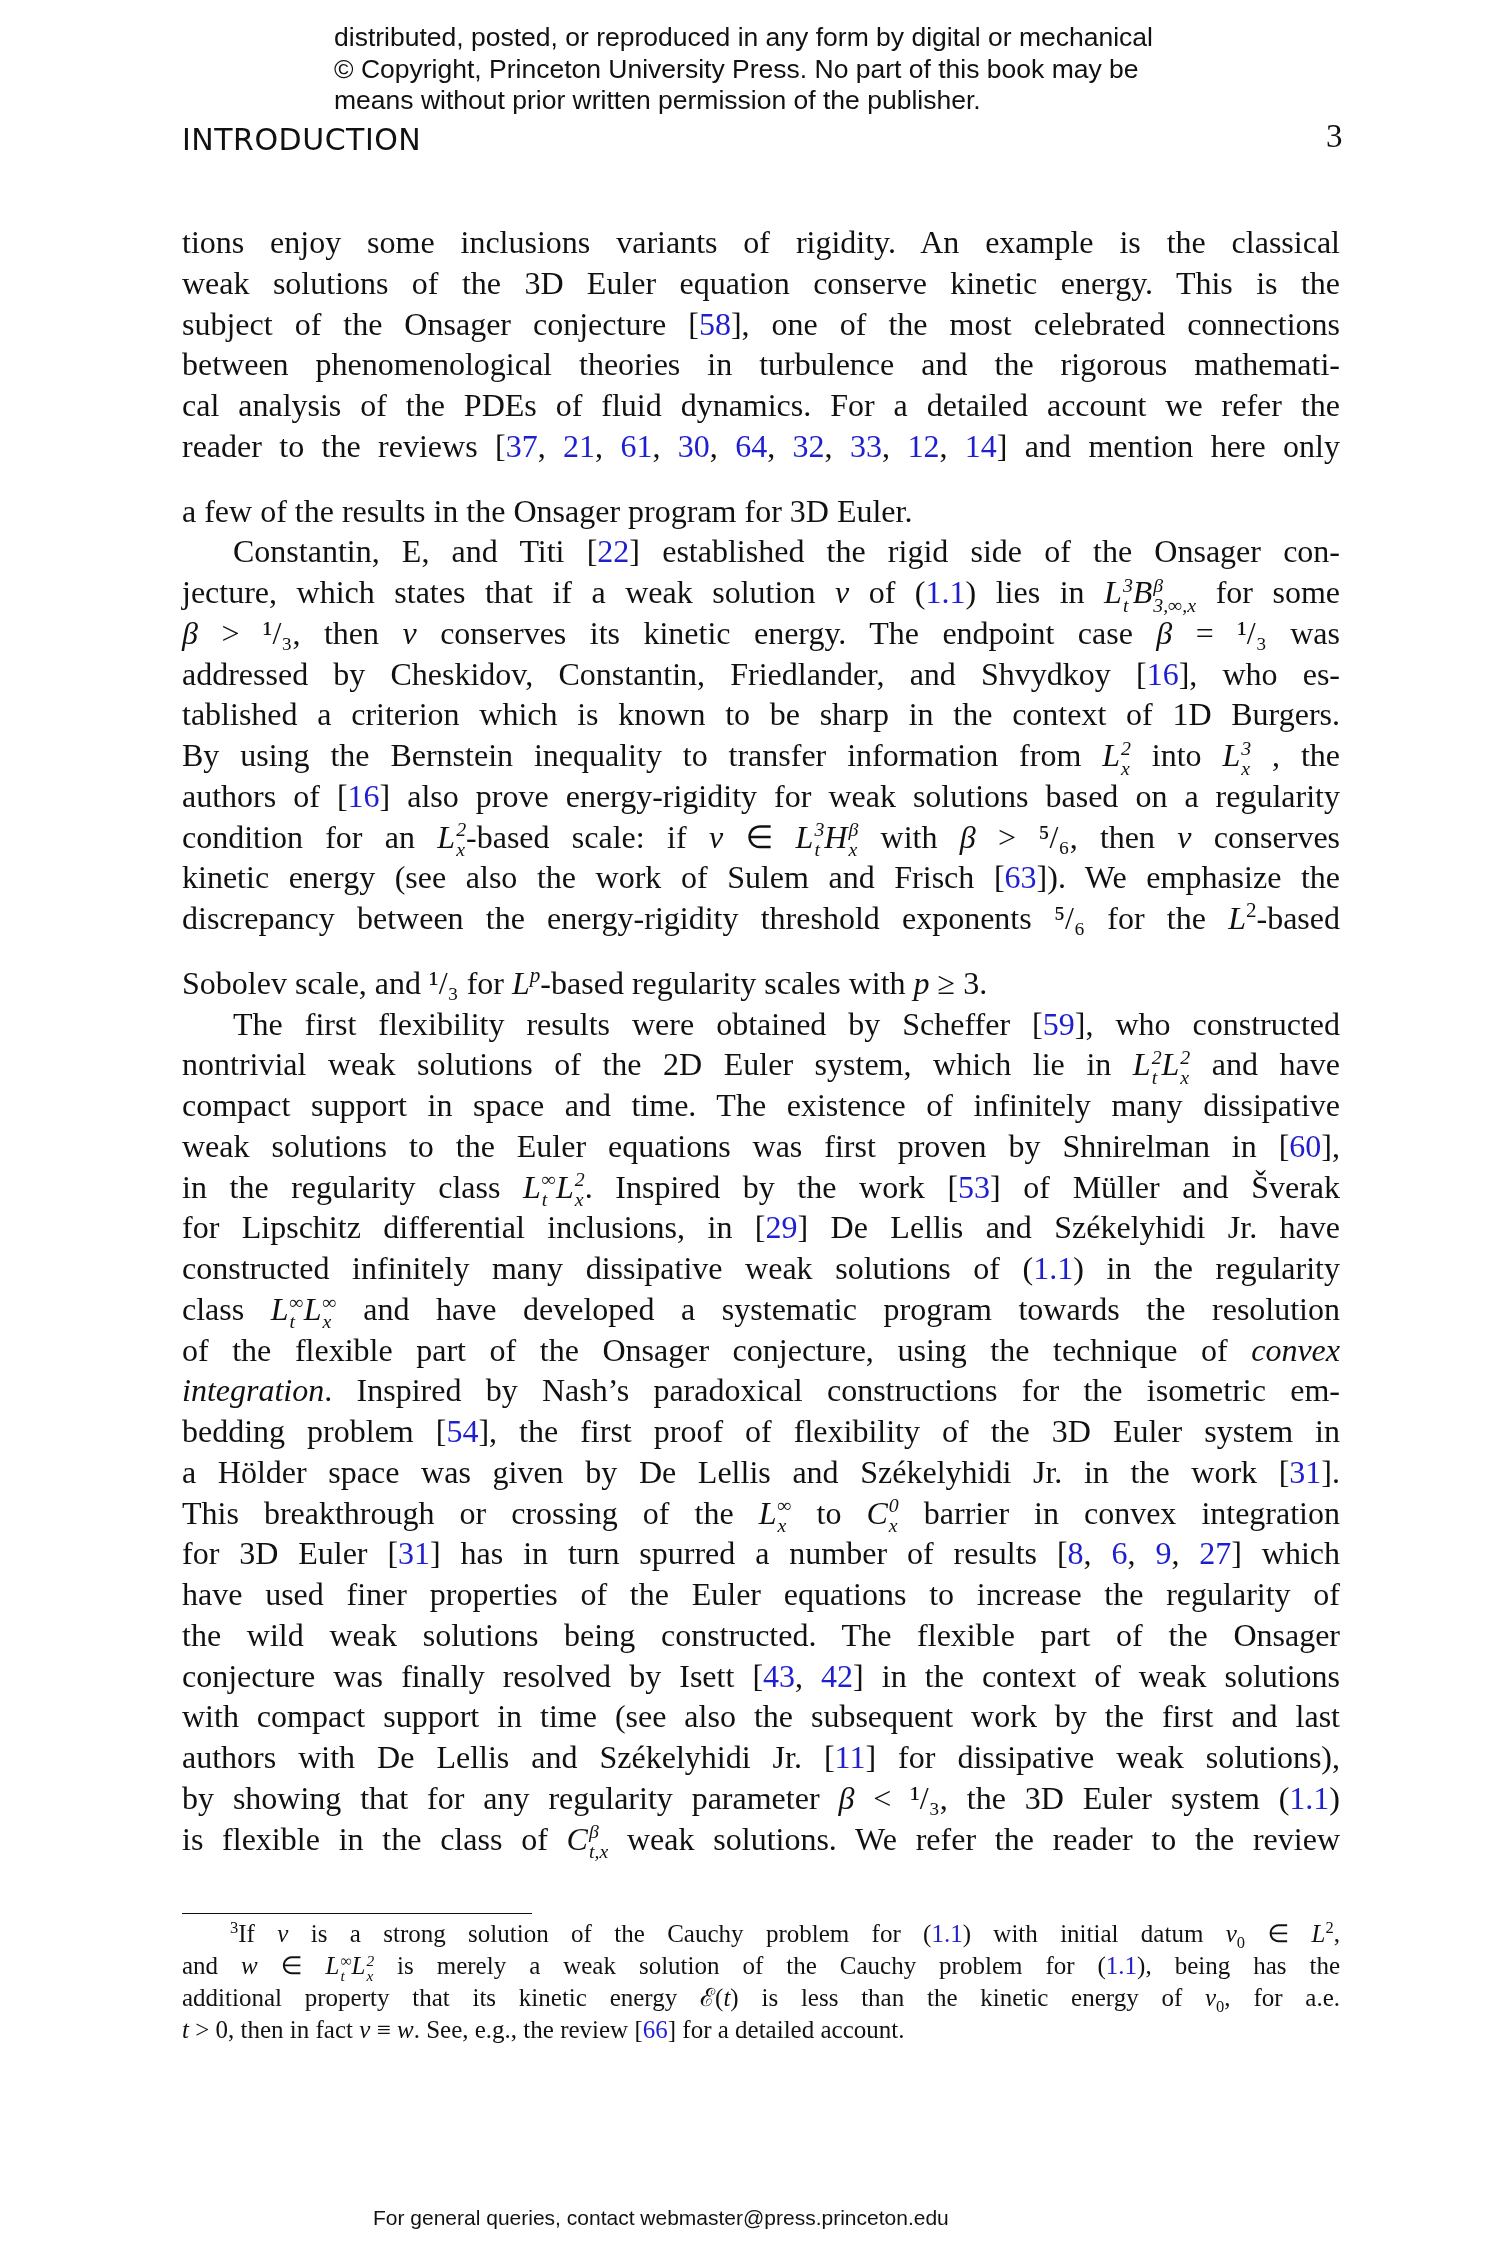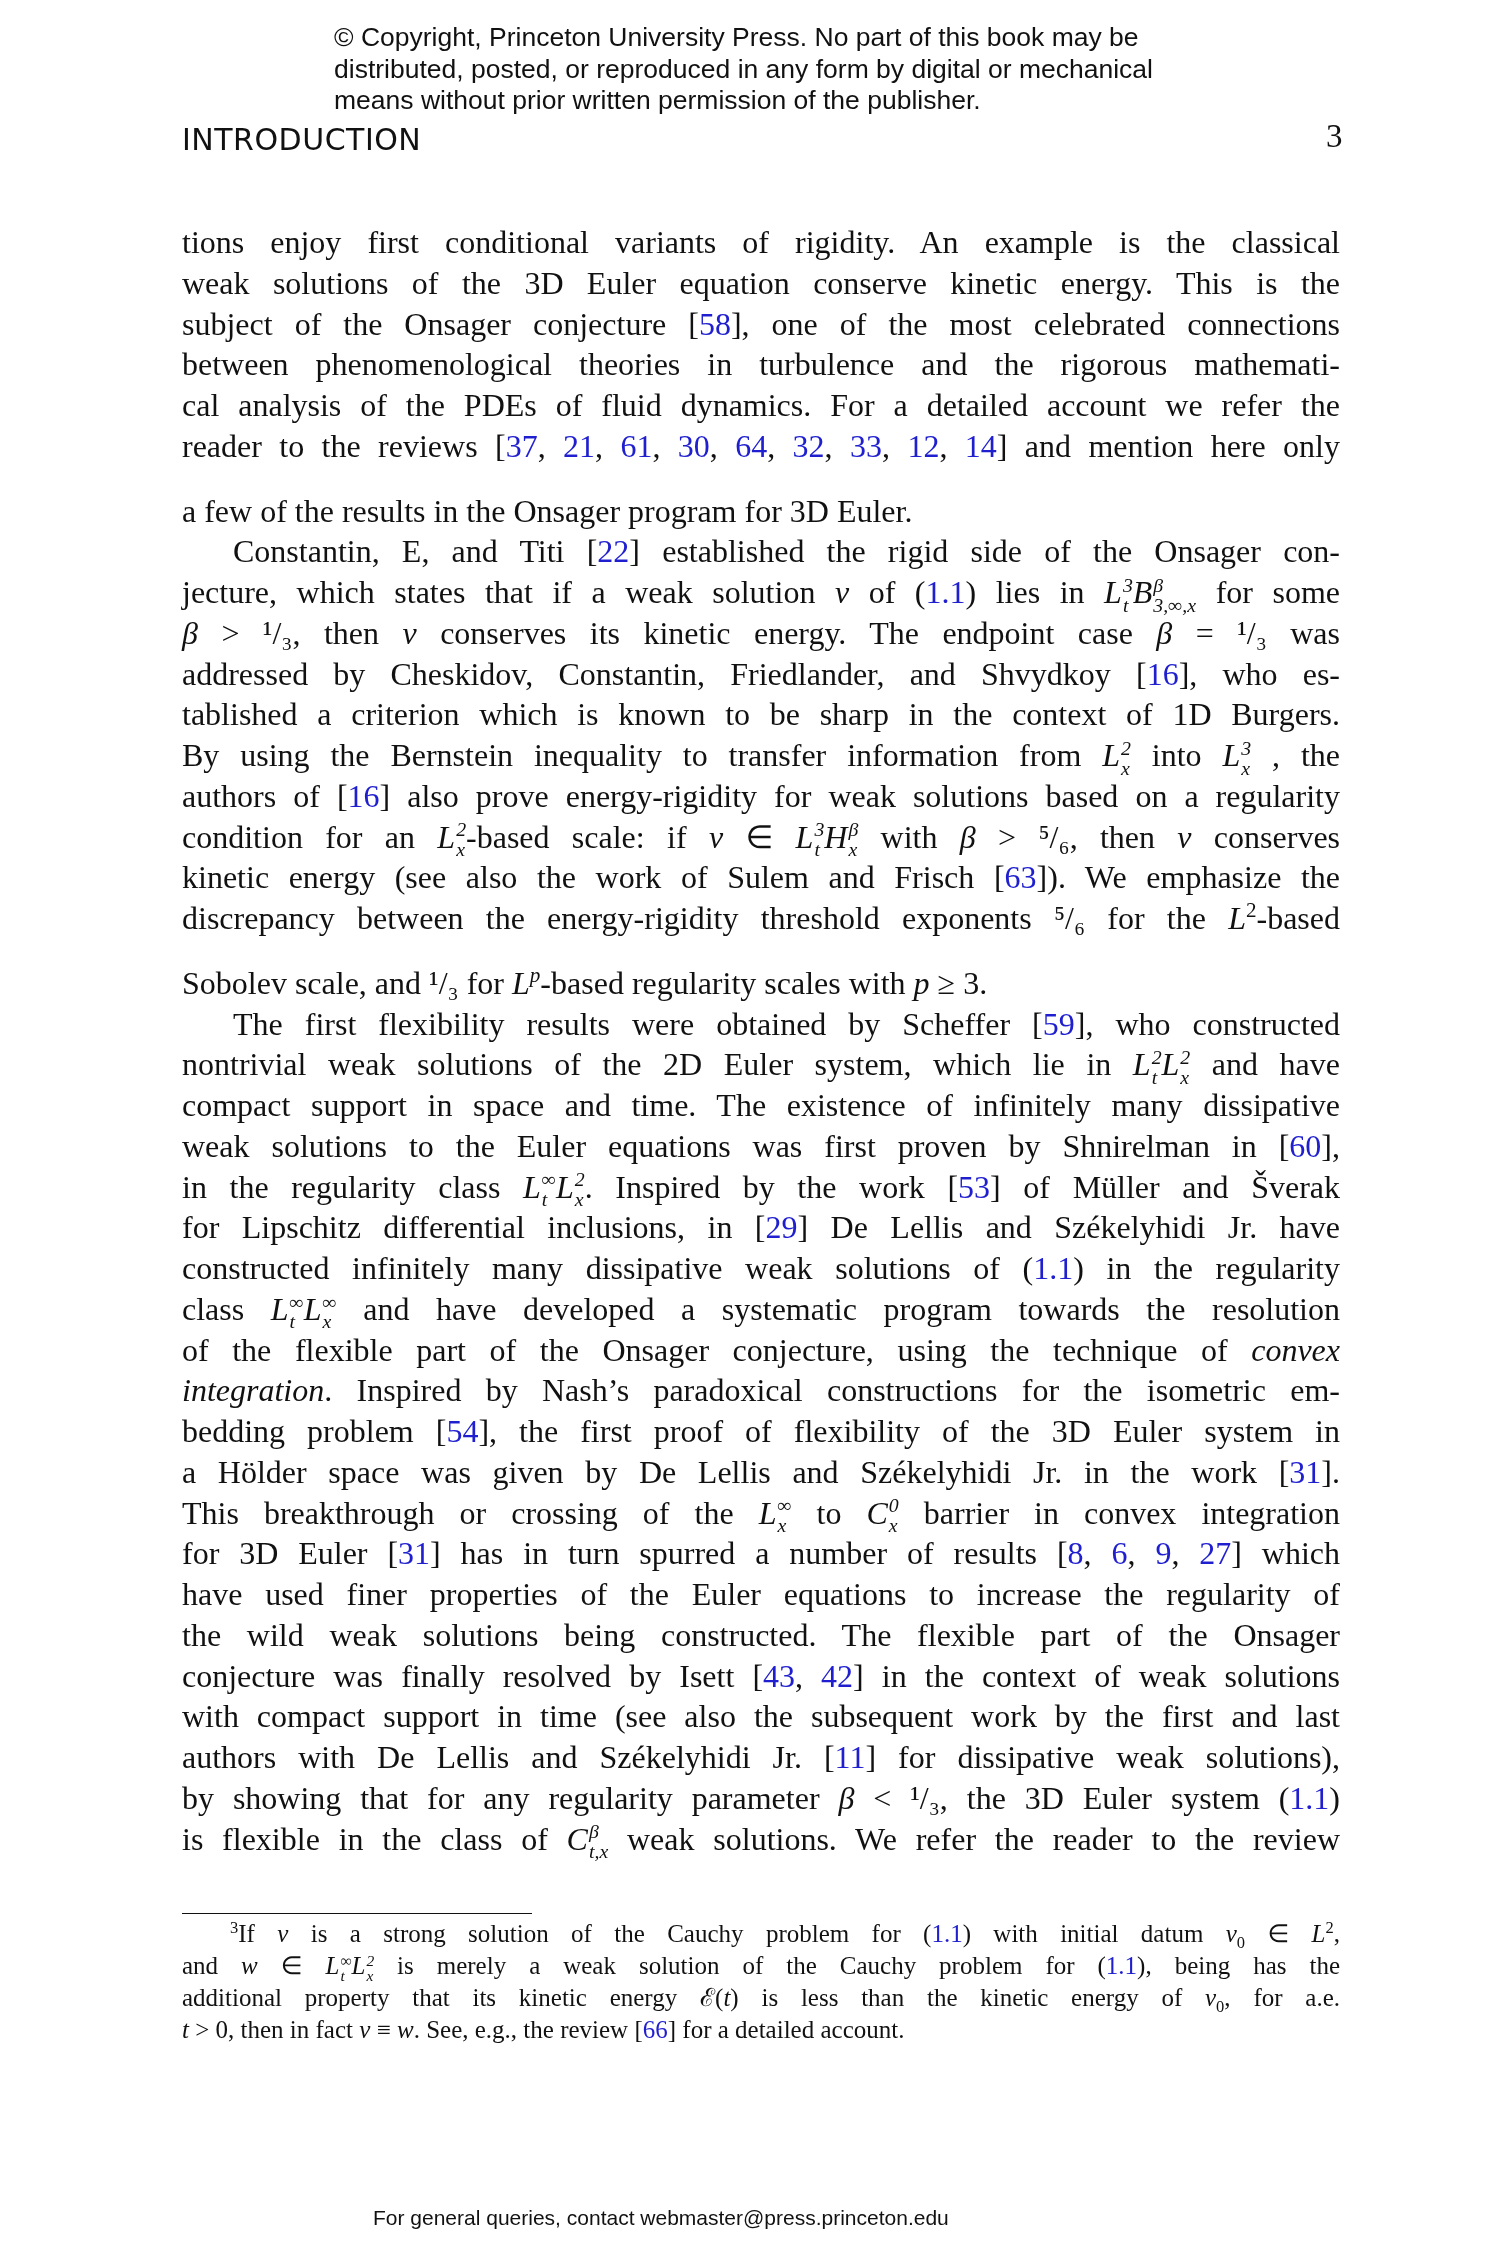--- a/index.html
+++ b/index.html
@@ -48,30 +48,30 @@
   .fline.indent { padding-left: 48px; }
   .contact {
     position: absolute; left: 373px; top: 2206px;
     font-family: Liberation Sans, sans-serif; font-size: 21px; color: #111; white-space: nowrap;
   }
 </style>
 </head>
 <body>
 
 <div class="notice">
+  <div>distributed, posted, or reproduced in any form by digital or mechanical</div>
   <div>© Copyright, Princeton University Press. No part of this book may be</div>
-  <div>distributed, posted, or reproduced in any form by digital or mechanical</div>
   <div>means without prior written permission of the publisher.</div>
 </div>
 
 <div class="running-head">INTRODUCTION</div>
 <div class="page-number">3</div>
 
 <div class="body-text" id="body-text">
-    <div class="line"><span>tions enjoy first conditional variants of rigidity.  An example is the classical</span></div>
+    <div class="line"><span>tions enjoy some inclusions variants of rigidity.  An example is the classical</span></div>
     <div class="line"><span>weak solutions of the 3D Euler equation conserve kinetic energy.  This is the</span></div>
     <div class="line"><span>subject of the Onsager conjecture [</span><a class="cite" style="color: rgb(31, 31, 208);">58</a><span>], one of the most celebrated connections</span></div>
     <div class="line"><span>between phenomenological theories in turbulence and the rigorous mathemati-</span></div>
     <div class="line"><span>cal analysis of the PDEs of fluid dynamics. For a detailed account we refer the</span></div>
     <div class="line"><span>reader to the reviews [</span><a class="cite" style="color: rgb(31, 31, 208);">37</a><span>, </span><a class="cite" style="color: rgb(31, 31, 208);">21</a><span>, </span><a class="cite" style="color: rgb(31, 31, 208);">61</a><span>, </span><a class="cite" style="color: rgb(31, 31, 208);">30</a><span>, </span><a class="cite" style="color: rgb(31, 31, 208);">64</a><span>, </span><a class="cite" style="color: rgb(31, 31, 208);">32</a><span>, </span><a class="cite" style="color: rgb(31, 31, 208);">33</a><span>, </span><a class="cite" style="color: rgb(31, 31, 208);">12</a><span>, </span><a class="cite" style="color: rgb(31, 31, 208);">14</a><span>] and mention here only</span></div>
     <div class="line last"><span>a few of the results in the Onsager program for 3D Euler.</span></div>
     <div class="line indent"><span>Constantin, E, and Titi [</span><a class="cite" style="color: rgb(31, 31, 208);">22</a><span>] established the rigid side of the Onsager con-</span></div>
     <div class="line"><span>jecture, which states that if a weak solution </span><span class="m">v</span><span> of (</span><a class="cite" style="color: rgb(31, 31, 208);">1.1</a><span>) lies in </span><span class="m">L</span><span class="ss">
         <span>3</span>
         <span>t</span>

